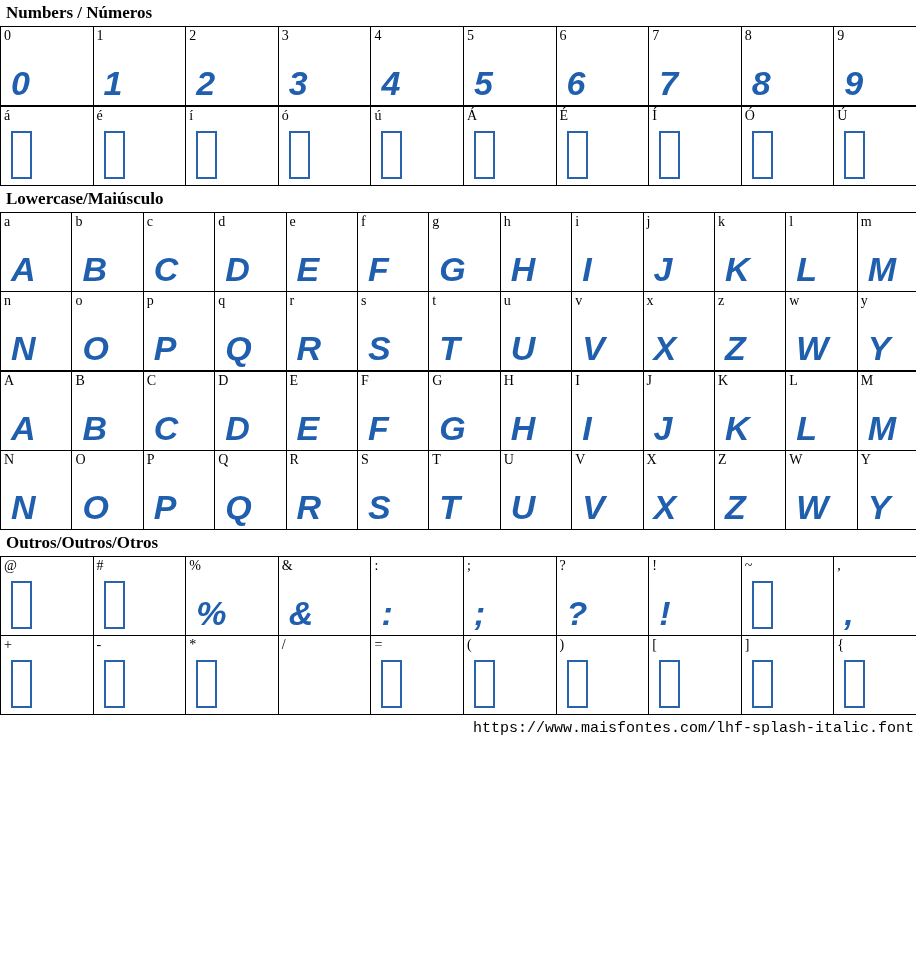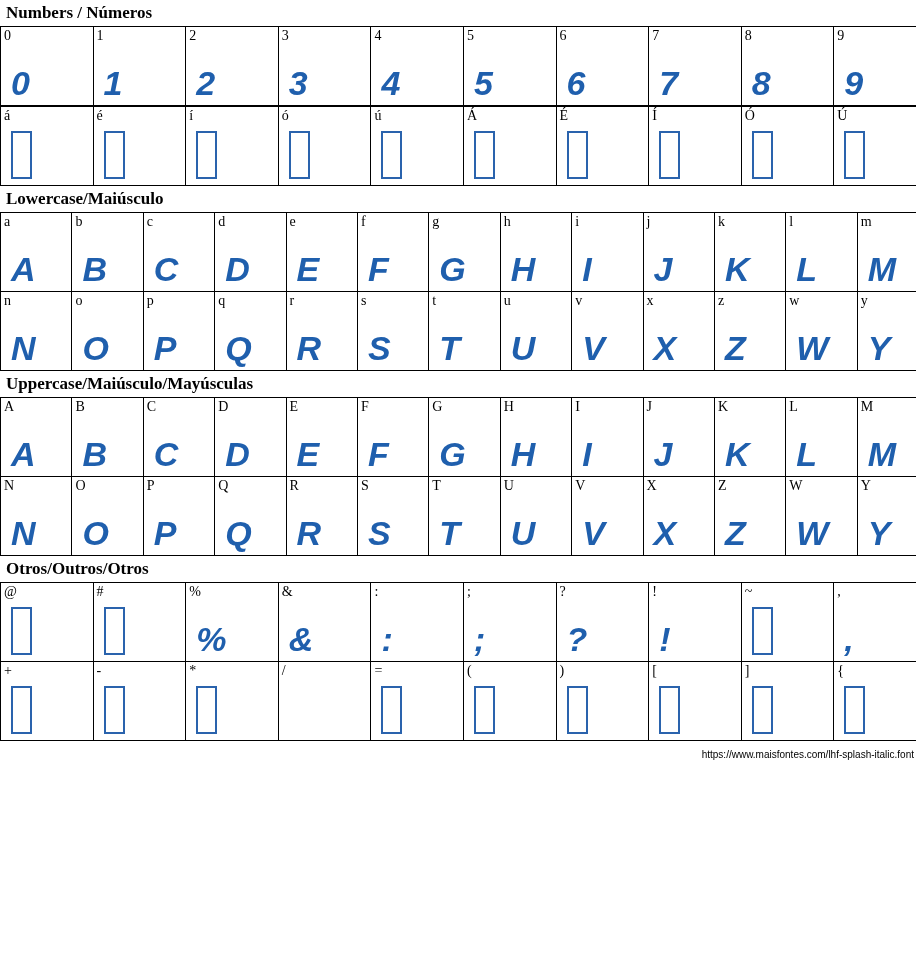--- a/index.html
+++ b/index.html
@@ -67,22 +67,22 @@
     display: inline-block;
     width: 17px;
     height: 44px;
     border: 2px solid #2a63ad;
     background: transparent;
     bottom: 6px;
     left: 10px;
   }
   .footer {
     text-align: right;
-    font-family: Liberation Sans, sans-serif;
-    font-size: 10px;
+    font-family: Liberation Mono, monospace;
+    font-size: 15px;
     line-height: 18px;
     padding: 5px 2px 0 0;
     color: #000;
   }
   
   .c10 td { width: 91.6px; }
   .c13 td { width: 70.4px; }
 </style>
 </head>
 <body>
@@ -291,21 +291,20 @@
             <span class="gly">W</span>
           </td>
           <td>
             <span class="lbl">y</span>
             <span class="gly">Y</span>
           </td>
         </tr>
       </tbody>
   </table>
 
-  <div class="section-title">Uppercase/Maiúsculo/Mayúsculas</div>
   <table class="glyphs c13">
     <tbody>
         <tr>
           <td>
             <span class="lbl">A</span>
             <span class="gly">A</span>
           </td>
           <td>
             <span class="lbl">B</span>
             <span class="gly">B</span>
@@ -405,21 +404,21 @@
             <span class="gly">W</span>
           </td>
           <td>
             <span class="lbl">Y</span>
             <span class="gly">Y</span>
           </td>
         </tr>
       </tbody>
   </table>
 
-  <div class="section-title">Otros/Outros/Otros</div>
+  <div class="section-title">Outros/Outros/Otros</div>
   <table class="glyphs c10">
     <tbody>
         <tr>
           <td>
             <span class="lbl">@</span>
             <span class="gly tofu"></span>
           </td>
           <td>
             <span class="lbl">#</span>
             <span class="gly tofu"></span>

